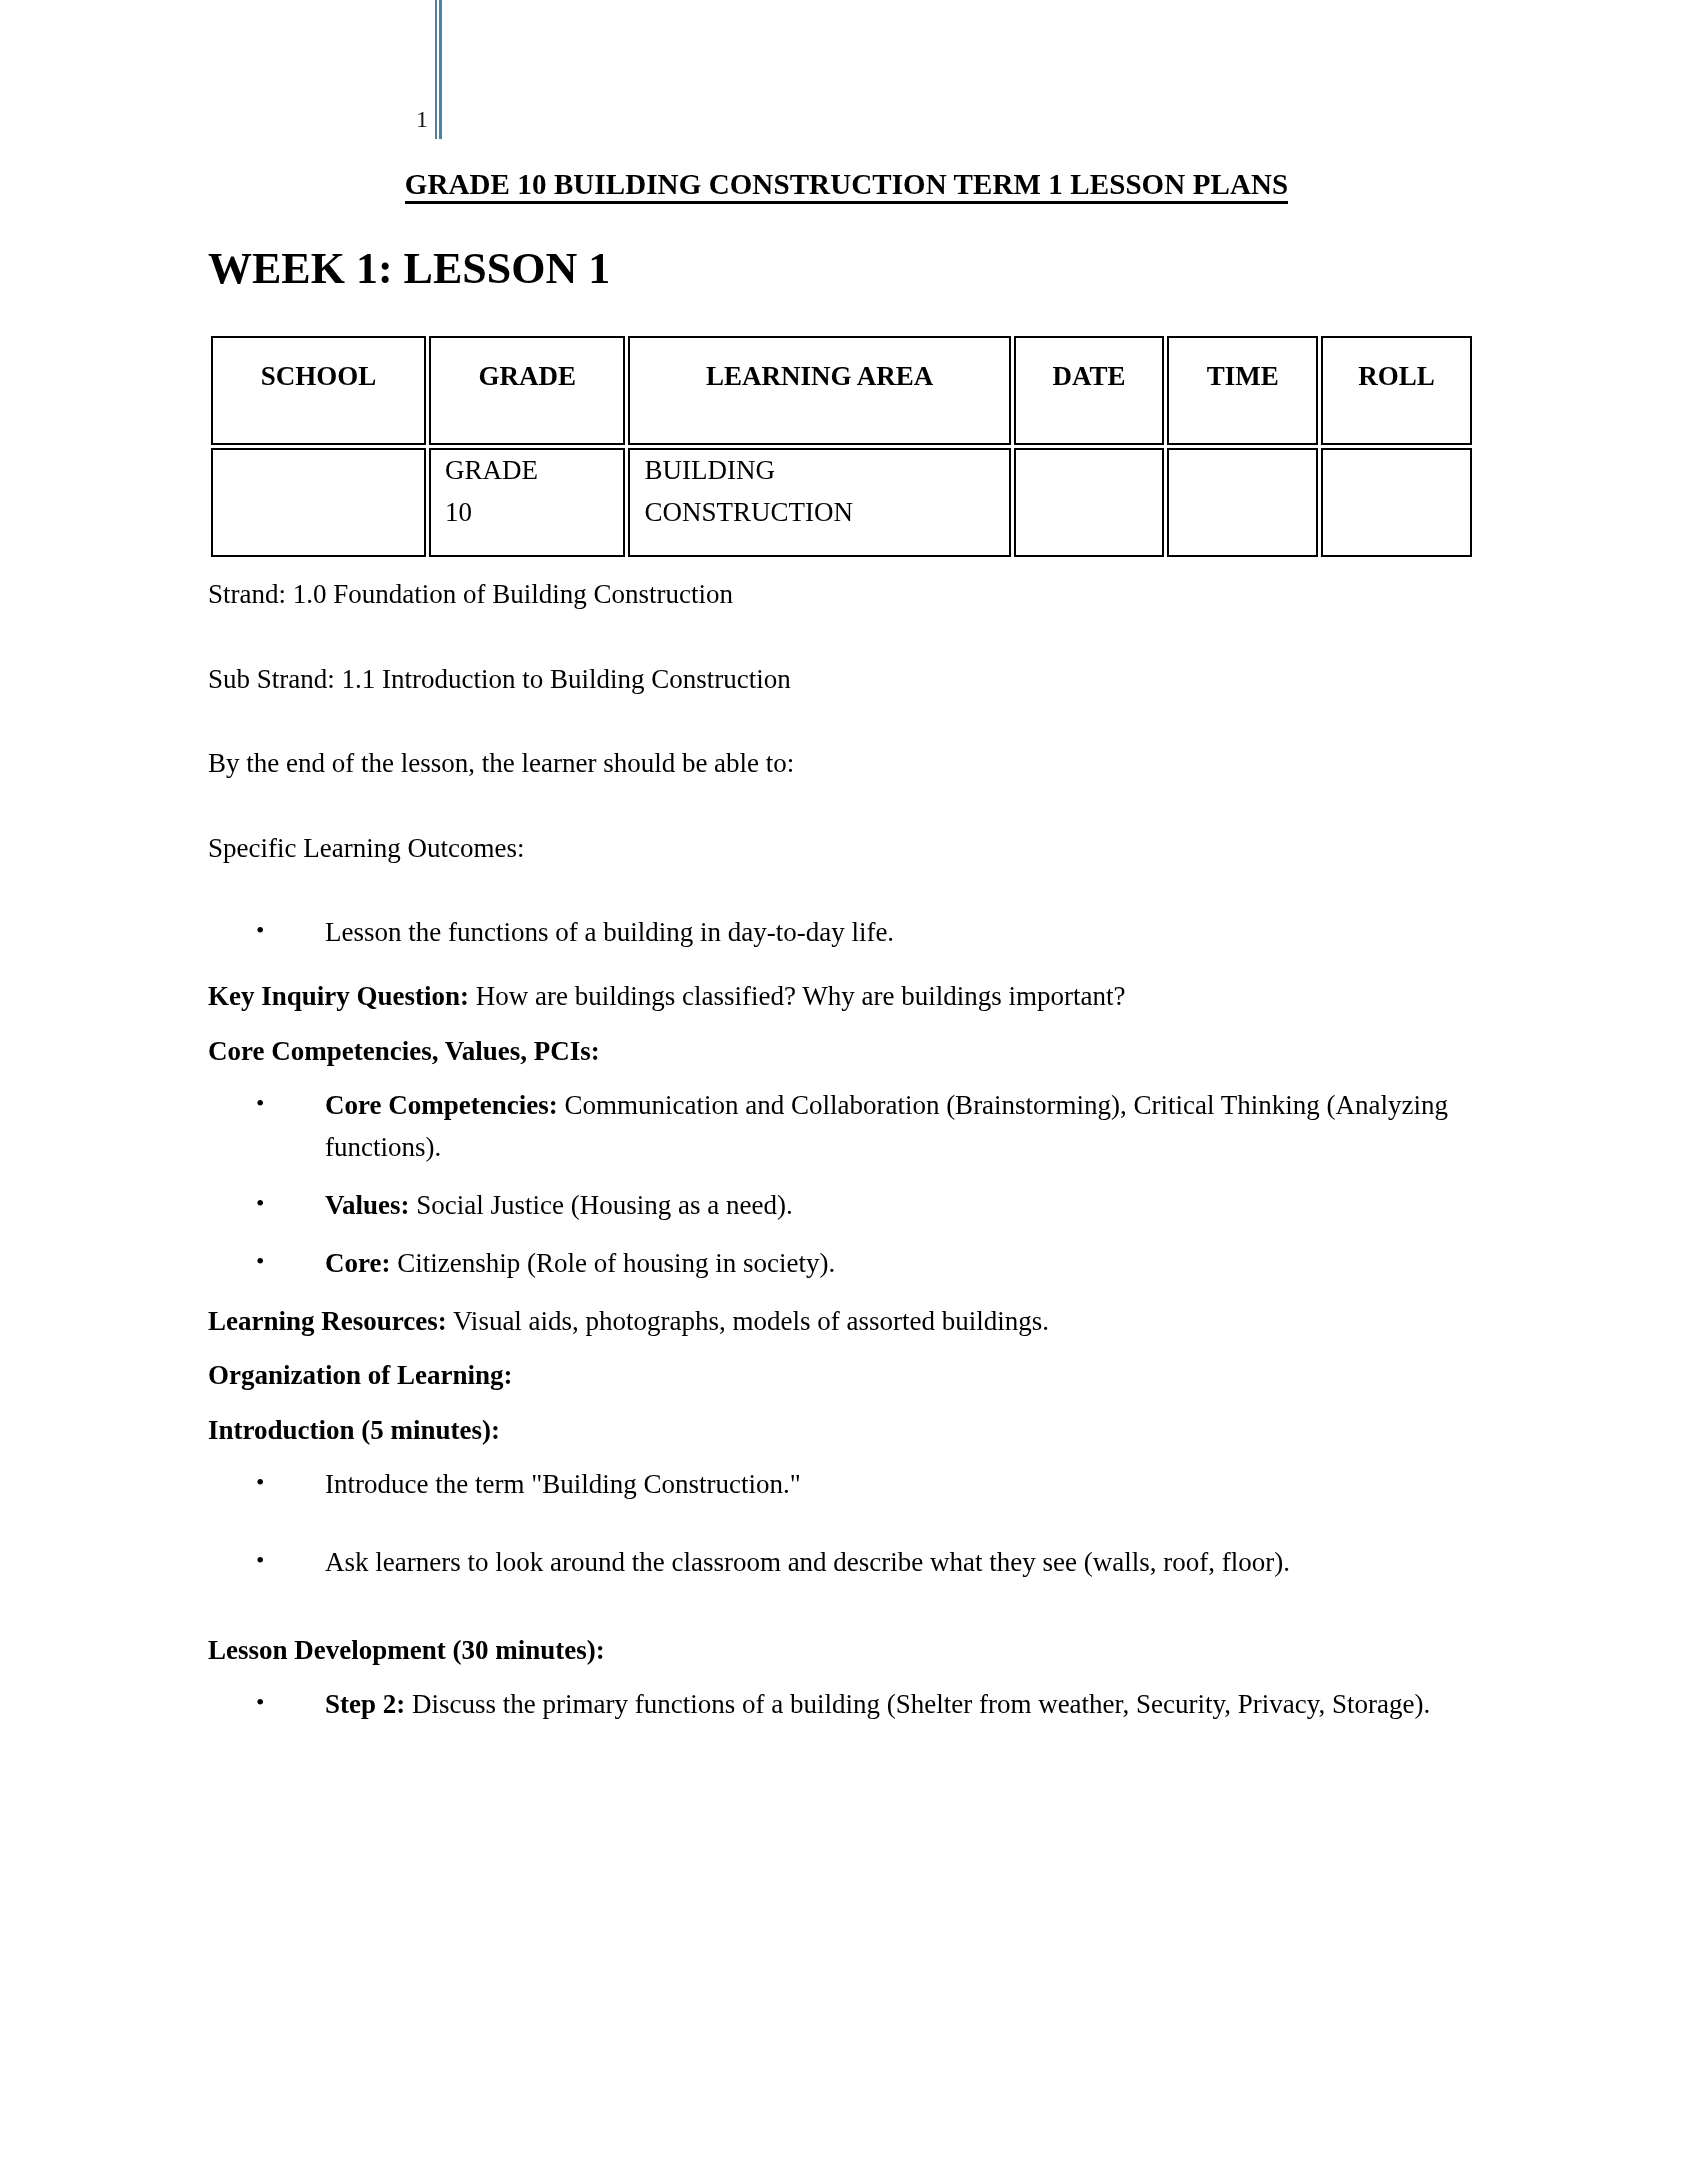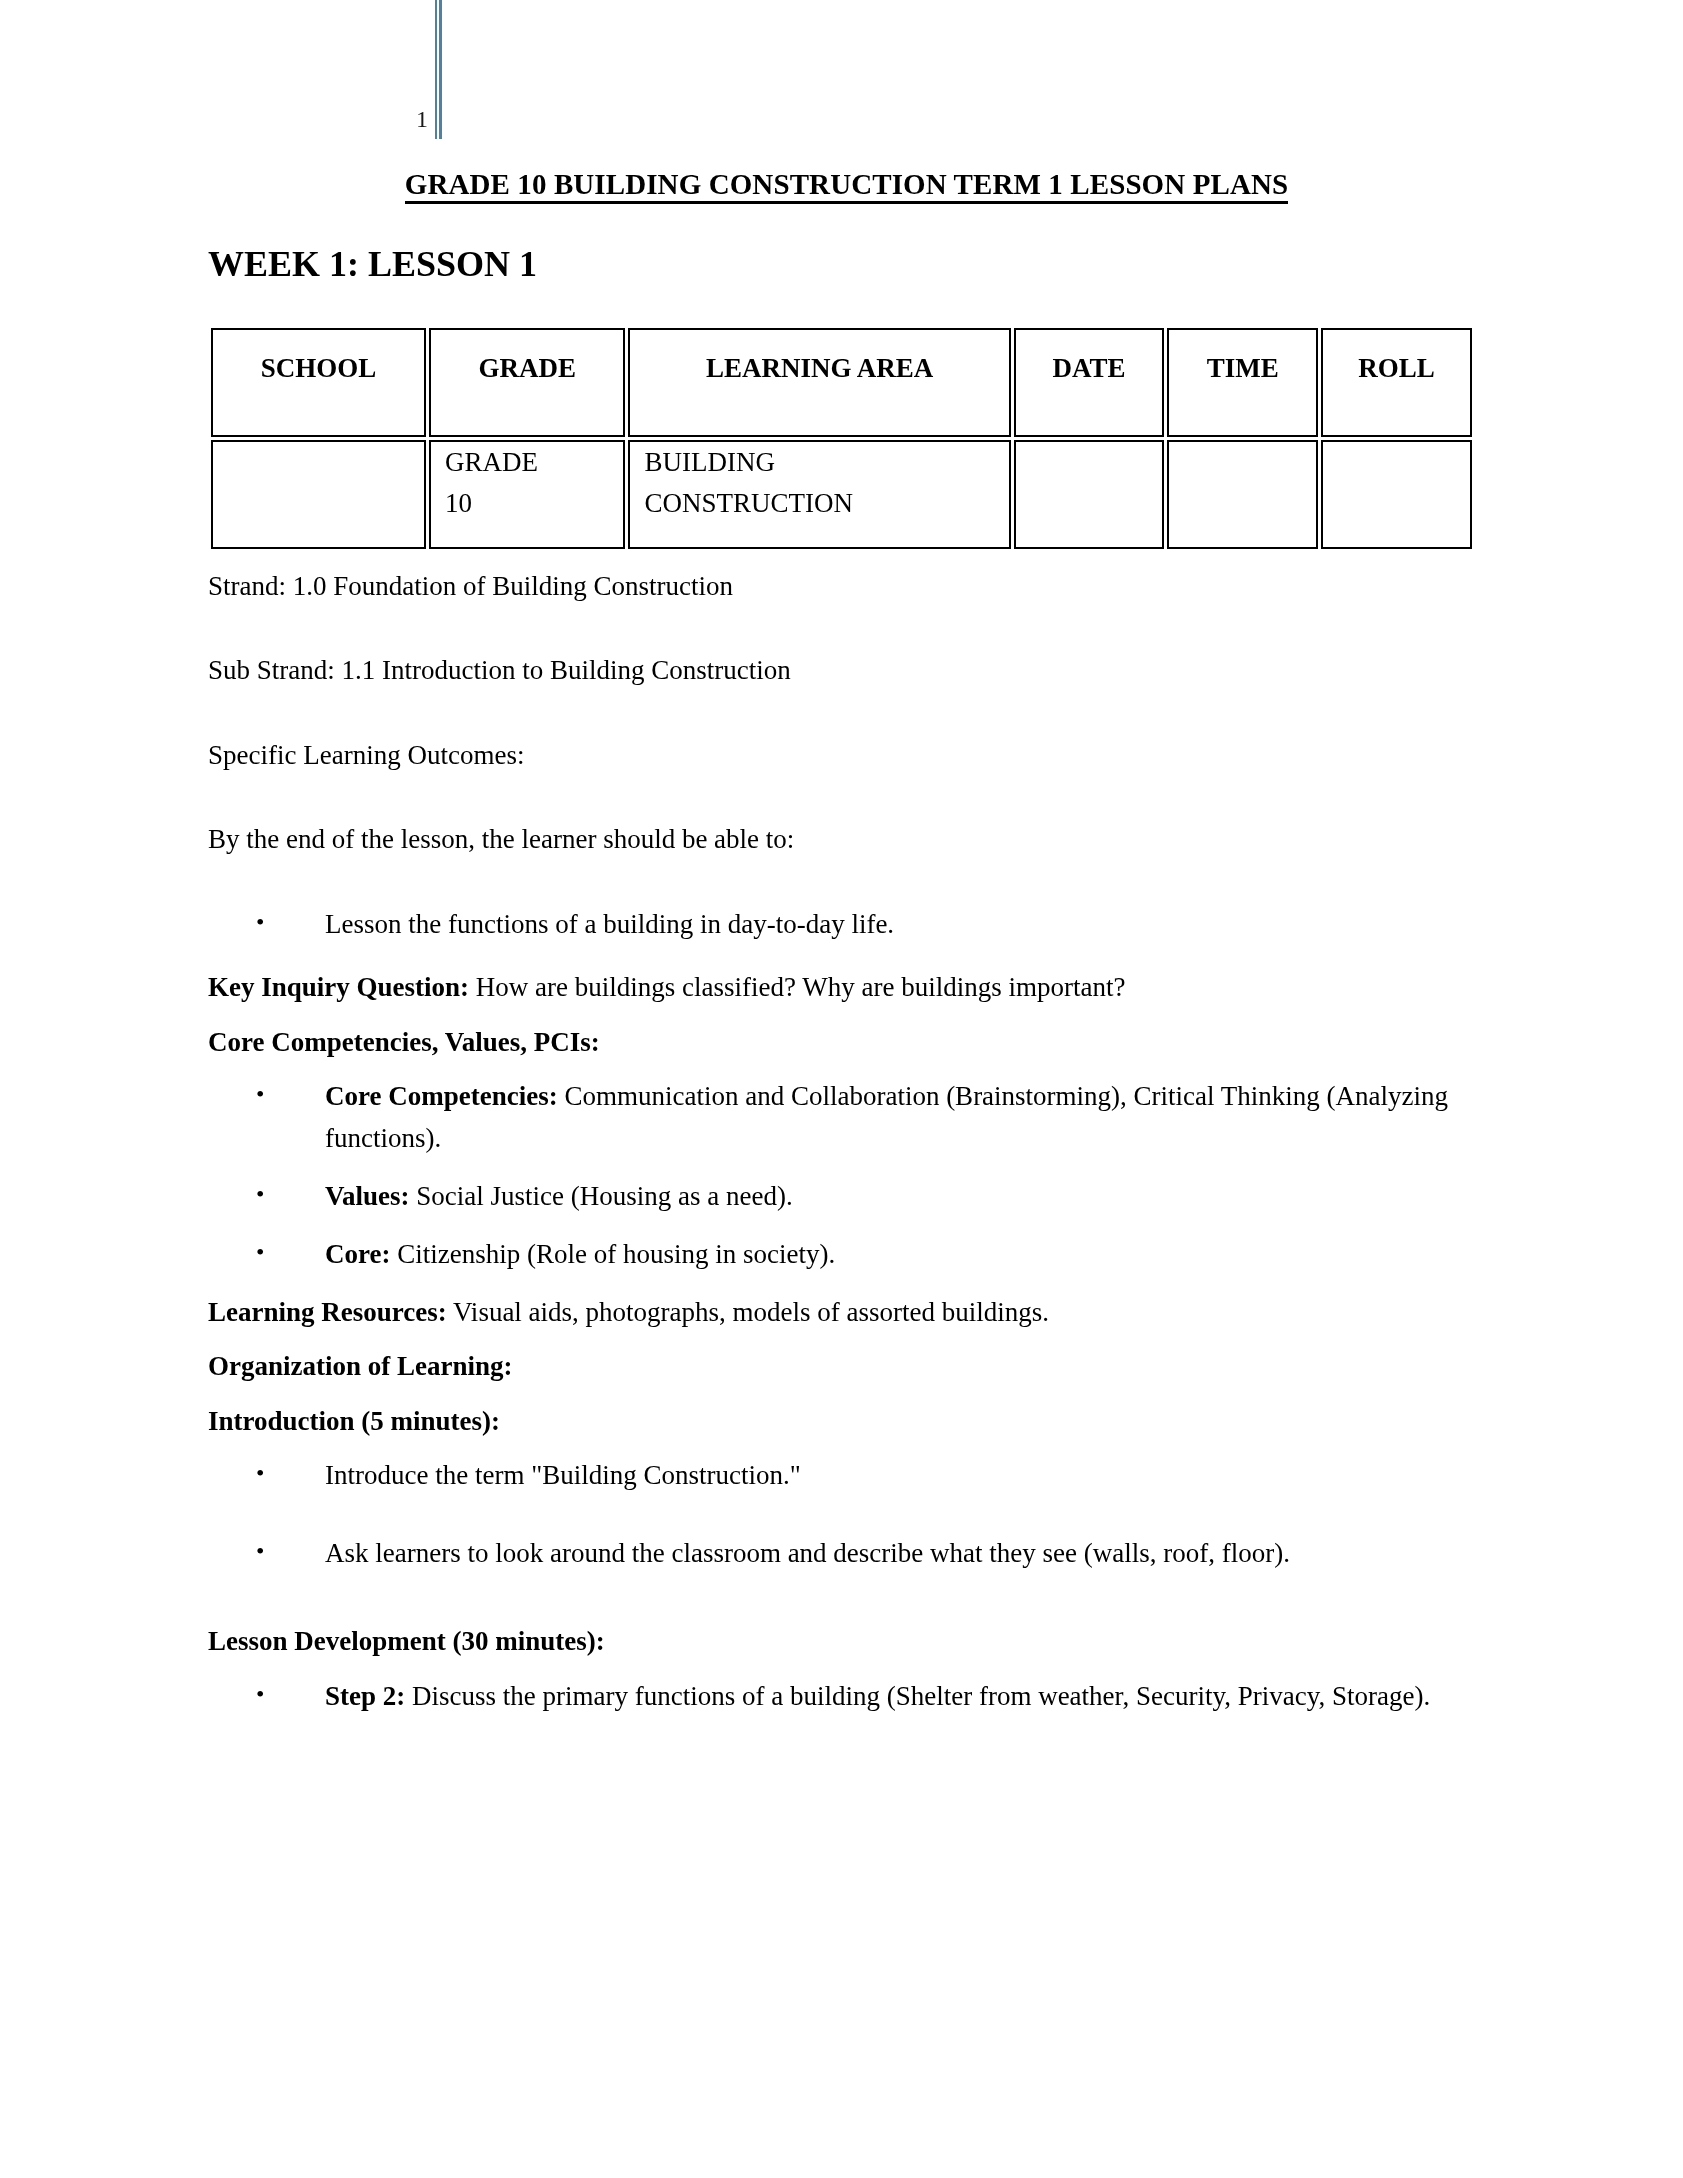--- a/index.html
+++ b/index.html
@@ -69,21 +69,21 @@
     letter-spacing: 0.1px;
     margin: 0 0 44px 0;
     padding: 0 40px;
   }
   .doc-title span.u {
     border-bottom: 3px solid #000;
     padding-bottom: 1px;
   }
 
   .week-heading {
-    font-size: 36px;
+    font-size: 44px;
     font-weight: bold;
     margin: 0 0 40px 0;
     line-height: 1.1;
     font-family: Liberation Serif, serif;
   }
 
   
   table.lesson-table {
     border-collapse: separate;
     border-spacing: 3px 3px;
@@ -211,23 +211,23 @@
           <td></td>
           <td></td>
         </tr>
       </tbody>
     </table>
 
     <p class="para">Strand: 1.0 Foundation of Building Construction</p>
 
     <p class="para">Sub Strand: 1.1 Introduction to Building Construction</p>
 
+    <p class="para">By the end of the lesson, the learner should be able to:</p>
+
     <p class="para">Specific Learning Outcomes:</p>
-
-    <p class="para">By the end of the lesson, the learner should be able to:</p>
 
     <ul class="bullets spaced">
       <li>Lesson the functions of a building in day-to-day life.</li>
     </ul>
 
     <p class="tight">
       <span class="bold">Key Inquiry Question:</span><span> How are buildings classified? Why are buildings important?</span>
     </p>
 
     <p class="tight" style="font-weight:bold;">Core Competencies, Values, PCIs:</p>

